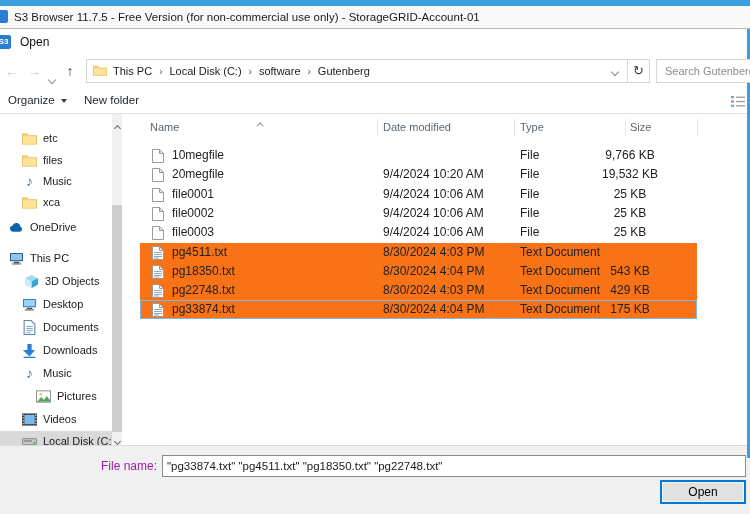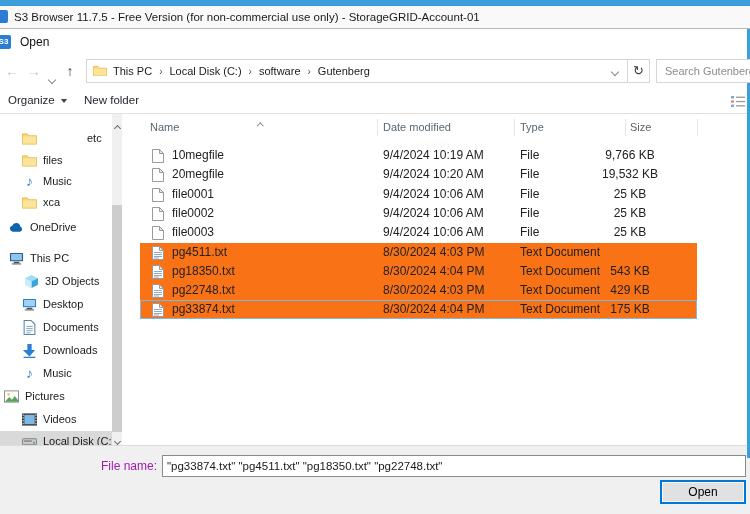--- a/index.html
+++ b/index.html
@@ -138,21 +138,21 @@
             <rect x="0" y="9.6" width="3" height="2.4" fill="#7aa7d9"></rect>
             <rect x="5" y="1.6" width="9" height="1.3" fill="#9a9a9a"></rect>
             <rect x="5" y="5.9" width="9" height="1.3" fill="#9a9a9a"></rect>
             <rect x="5" y="10.2" width="9" height="1.3" fill="#9a9a9a"></rect>
           </svg>
       </div>
     </div>
 
     <div class="body">
       <div class="sidebar" id="sidebar">
-          <div class="sb-item" style="top: 14px; padding-left: 22px; gap: 44px;">
+          <div class="sb-item" style="top: 14px; padding-left: 22px;">
             <span class="sb-ico">
               <svg viewBox="0 0 16 13">
                 <path fill="#ffd467" stroke="#caa53d" stroke-width=".6" d="M.5 1.5h5l1.6 2h8.4v9H.5z"></path>
                 <path fill="#fde49a" d="M1 4.2h14v7.8H1z"></path>
               </svg>
             </span>
             <span>etc</span>
           </div>
           <div class="sb-item" style="top: 36px; padding-left: 22px;">
             <span class="sb-ico">
@@ -235,21 +235,21 @@
               </svg>
             </span>
             <span>Downloads</span>
           </div>
           <div class="sb-item" style="top: 249px; padding-left: 22px;">
             <span class="sb-ico">
               <span class="mus">♪</span>
             </span>
             <span>Music</span>
           </div>
-          <div class="sb-item" style="top: 272px; padding-left: 4px;">
+          <div class="sb-item" style="top: 272px; padding-left: 36px;">
             <span class="sb-ico">
               <svg viewBox="0 0 16 13">
                 <rect x=".5" y=".5" width="15" height="12" fill="#fff" stroke="#8a8a8a"></rect>
                 <circle cx="5" cy="4.2" r="1.5" fill="#f2c94c"></circle>
                 <path d="M1 12l4.5-5 3 3 3-4 3.5 4.5V12z" fill="#57a55a"></path>
               </svg>
             </span>
             <span>Pictures</span>
           </div>
           <div class="sb-item" style="top: 295px; padding-left: 22px;">
@@ -299,21 +299,20 @@
           <div class="colsep" style="left:503px"></div>
           <div class="colsep" style="left:575px"></div>
         </div>
         <div id="rows">
             <div class="frow" style="top: 32px;">
               <span class="f-ico"><svg viewBox="0 0 12 14">
                   <path fill="#fff" stroke="#9a9a9a" d="M.5 .5h7l4 4v9H.5z"></path>
                   <path fill="#e8e8e8" stroke="#9a9a9a" d="M7.5 .5v4h4z"></path>
                 </svg></span>
               <span class="f-name">10megfile</span>
-              <span class="f-date">9/4/2024 10:19 AM</span>
               <span class="f-type">File</span>
               <span class="f-size">9,766 KB</span>
             </div>
             <div class="frow" style="top: 51.3px;">
               <span class="f-ico"><svg viewBox="0 0 12 14">
                   <path fill="#fff" stroke="#9a9a9a" d="M.5 .5h7l4 4v9H.5z"></path>
                   <path fill="#e8e8e8" stroke="#9a9a9a" d="M7.5 .5v4h4z"></path>
                 </svg></span>
               <span class="f-name">20megfile</span>
               <span class="f-date">9/4/2024 10:20 AM</span>

